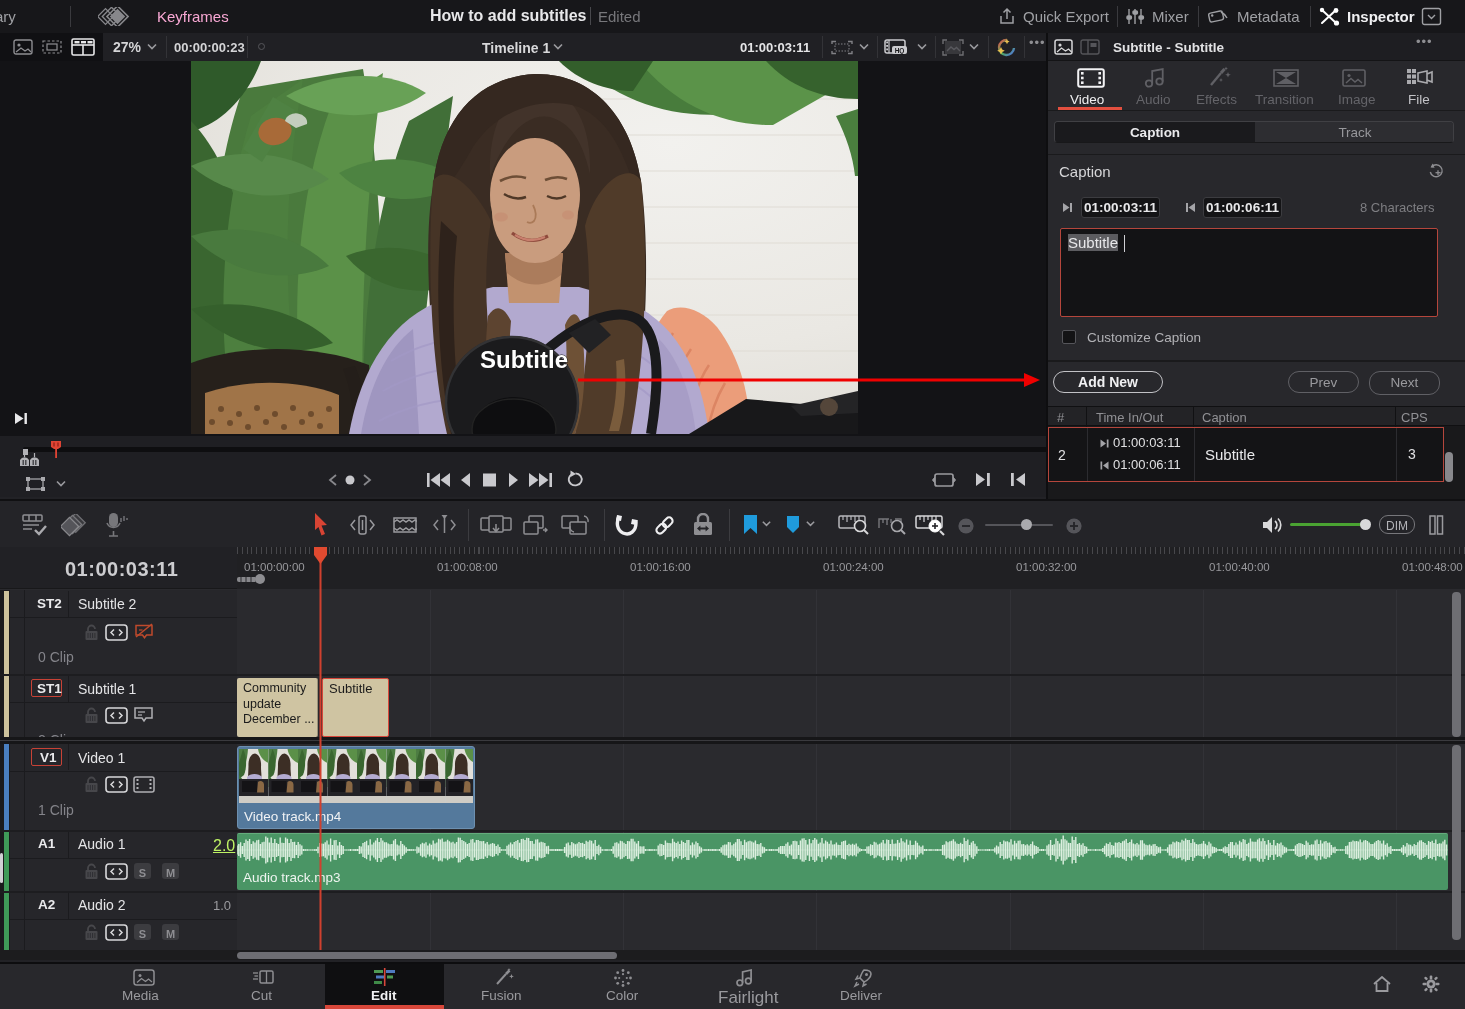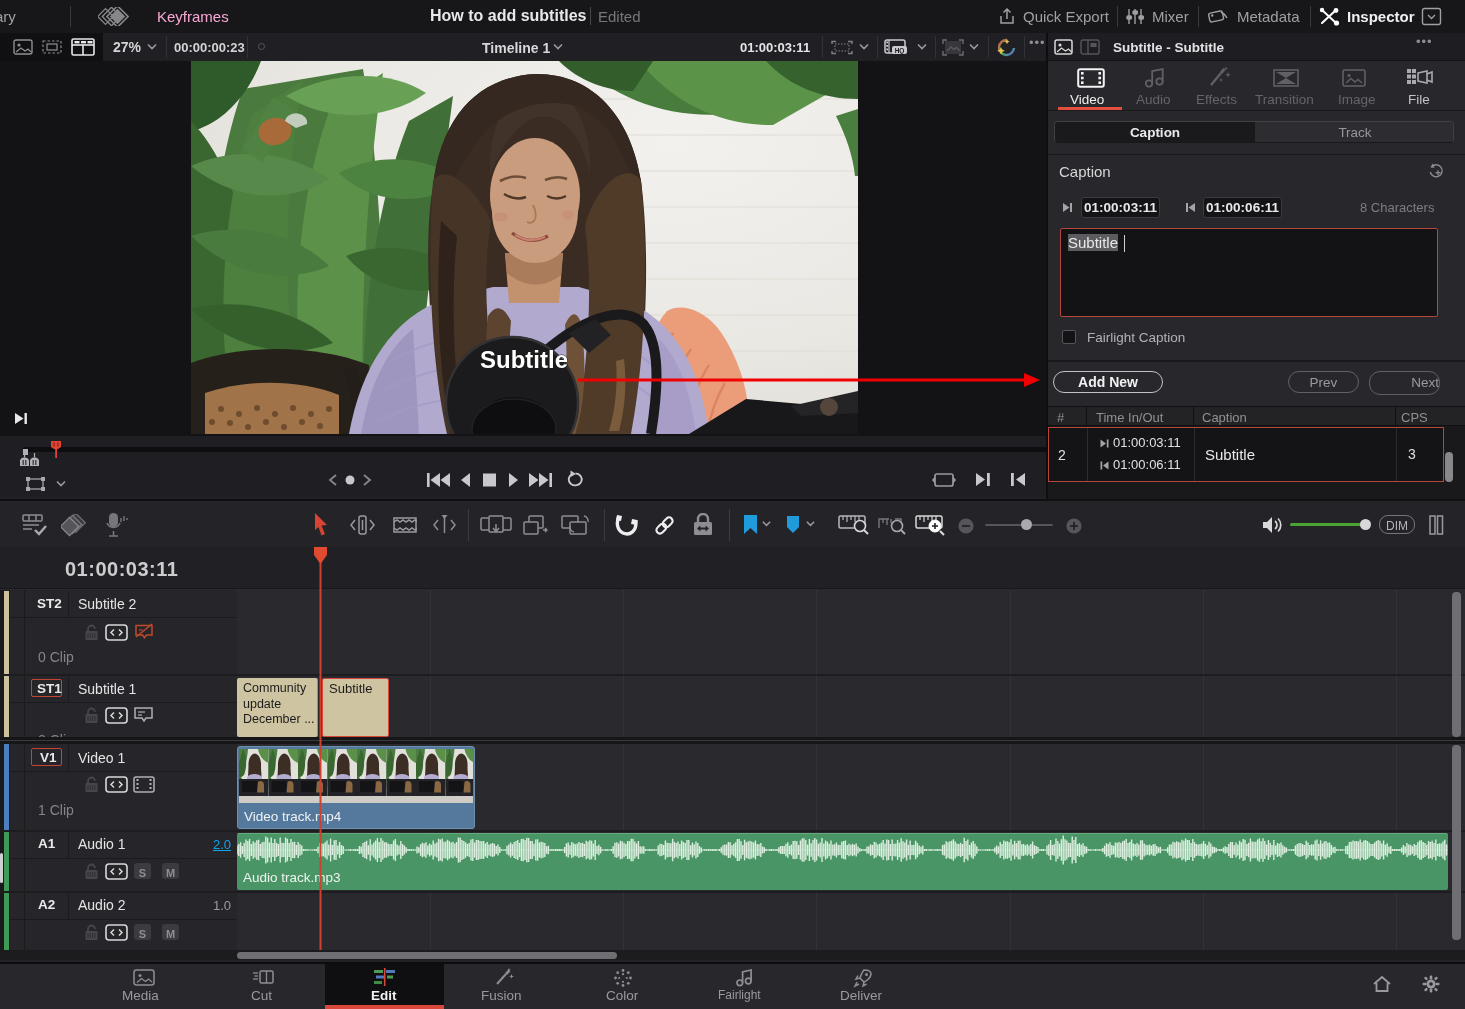--- a/index.html
+++ b/index.html
@@ -468,30 +468,30 @@
     </svg>
     <div class="abs" style="left:155px;top:164px;width:79px;height:21px;background:#141416;border:1px solid #3c3c40;border-radius:3px;text-align:center;">
       <span style="font-size:13.5px;font-weight:bold;color:#e8e8ea;line-height:20px;">01:00:06:11</span>
     </div>
     <span class="abs" style="left:312px;top:167px;font-size:13px;color:#7e7e82;">8 Characters</span>
     <div class="abs" style="left:12px;top:195px;width:378px;height:89px;background:#131315;border:1px solid #b5463c;border-radius:2px;">
       <span style="position:absolute;left:7px;top:5px;font-size:15px;color:#e8e8ea;background:#5c5c60;">Subtitle</span>
       <div style="position:absolute;left:63px;top:6px;width:1px;height:17px;background:#d0d0d4;"></div>
     </div>
     <div class="abs" style="left:14px;top:297px;width:14px;height:14px;background:#131315;border:1px solid #55555a;border-radius:2px;"></div>
-    <span class="abs" style="left:39px;top:297px;font-size:13.5px;color:#b2b2b6;">Fairlight Caption</span>
+    <span class="abs" style="left:39px;top:297px;font-size:13.5px;color:#b2b2b6;">Customize Caption</span>
     <div class="abs" style="left:0;top:327px;width:417px;height:2px;background:#1a1a1c;"></div>
 
     <div class="abs" style="left:5px;top:338px;width:110px;height:22px;border:1px solid #c2c2c6;border-radius:11px;text-align:center;">
       <span style="font-size:14px;font-weight:bold;color:#f0f0f2;line-height:21px;text-align:right;">Add New</span>
     </div>
     <div class="abs" style="left:240px;top:338px;width:71px;height:22px;border:1px solid #606065;border-radius:11px;text-align:center;">
       <span style="font-size:13.5px;color:#9a9a9e;line-height:21px;">Prev</span>
     </div>
-    <div class="abs" style="left:321px;top:338px;width:71px;height:24px;border:1px solid #606065;border-radius:11px;text-align:right;">
+    <div class="abs" style="left:321px;top:338px;width:71px;height:24px;border:1px solid #606065;border-radius:11px;text-align:center;">
       <span style="font-size:13.5px;color:#9a9a9e;line-height:21px;">Next</span>
     </div>
 
     <div class="abs" style="left:0;top:373px;width:417px;height:93px;background:#19191b;">
       <div class="abs" style="left:0;top:0;width:417px;height:20px;background:#232326;border-top:1px solid #101012;border-bottom:1px solid #101012;">
         <span class="abs" style="left:9px;top:3px;font-size:13px;color:#909094;">#</span>
         <span class="abs" style="left:48px;top:3px;font-size:13px;color:#909094;">Time In/Out</span>
         <span class="abs" style="left:154px;top:3px;font-size:13px;color:#909094;">Caption</span>
         <span class="abs" style="left:353px;top:3px;font-size:13px;color:#909094;">CPS</span>
         <div class="abs" style="left:38px;top:0;width:1px;height:20px;background:#111113;"></div>
@@ -683,20 +683,32 @@
     <svg class="abs" style="left:1428px;top:14px;" width="16" height="20" viewBox="0 0 16 20">
       <rect x="2" y="1" width="5" height="18" fill="none" stroke="#9a9a9e" stroke-width="1.5"></rect>
       <rect x="9.5" y="1" width="5" height="18" fill="none" stroke="#9a9a9e" stroke-width="1.5"></rect>
     </svg>
   </div>
 
   <div class="abs" id="timeline" style="left:0;top:547px;width:1465px;height:413px;background:#2a2a2e;">
 
     <div class="abs" style="left:0;top:0;width:1465px;height:42px;background:#212125;border-bottom:1px solid #18181a;">
       <span class="abs" style="left:65px;top:11px;font-size:20px;font-weight:bold;color:#cdcdd0;letter-spacing:0.5px;">01:00:03:11</span>
+      <div class="abs" style="left:237px;top:0;width:1228px;height:42px;background:#202023;">
+        <div class="abs" style="left:0;top:0;width:1228px;height:7px;background:repeating-linear-gradient(90deg,#47474b 0,#47474b 1px,transparent 1px,transparent 4.83px);"></div>
+        <span class="abs" style="left:7px;top:14px;font-size:11.5px;color:#98989c;">01:00:00:00</span>
+        <span class="abs" style="left:200px;top:14px;font-size:11.5px;color:#98989c;">01:00:08:00</span>
+        <span class="abs" style="left:393px;top:14px;font-size:11.5px;color:#98989c;">01:00:16:00</span>
+        <span class="abs" style="left:586px;top:14px;font-size:11.5px;color:#98989c;">01:00:24:00</span>
+        <span class="abs" style="left:779px;top:14px;font-size:11.5px;color:#98989c;">01:00:32:00</span>
+        <span class="abs" style="left:972px;top:14px;font-size:11.5px;color:#98989c;">01:00:40:00</span>
+        <span class="abs" style="left:1165px;top:14px;font-size:11.5px;color:#98989c;">01:00:48:00</span>
+        <div class="abs" style="left:0;top:30px;width:20px;height:5px;background:repeating-linear-gradient(90deg,#88888c 0,#88888c 3px,#5a5a5e 3px,#5a5a5e 5px);border-radius:2px;"></div>
+        <div class="abs" style="left:18px;top:27px;width:10px;height:10px;border-radius:50%;background:#8e8e92;"></div>
+      </div>
     </div>
 
     <div class="abs" id="lanes" style="left:237px;top:43px;width:1228px;height:360px;overflow:hidden;">
       <div class="abs" style="left:193px;top:0;width:1px;height:360px;background:#323237;"></div>
       <div class="abs" style="left:386px;top:0;width:1px;height:360px;background:#323237;"></div>
       <div class="abs" style="left:579px;top:0;width:1px;height:360px;background:#323237;"></div>
       <div class="abs" style="left:773px;top:0;width:1px;height:360px;background:#323237;"></div>
       <div class="abs" style="left:966px;top:0;width:1px;height:360px;background:#323237;"></div>
       <div class="abs" style="left:1159px;top:0;width:1px;height:360px;background:#323237;"></div>
     </div>
@@ -732,21 +744,21 @@
     <div class="abs" style="left:10px;top:224px;width:227px;height:1px;background:#1b1b1e;"></div>
     <span class="abs" style="left:78px;top:203px;font-size:14px;color:#e4e4e6;">Video 1</span>
     <span class="abs" style="left:38px;top:255px;font-size:14px;color:#84848a;">1 Clip</span>
     <div class="abs" style="left:0px;top:283px;width:1465px;height:2px;background:#1d1d20;"></div>
 
     <div class="abs" style="left:4px;top:285px;width:5px;height:59px;background:#3f9a58;"></div>
     <span class="abs" style="left:38px;top:289px;font-size:13.5px;font-weight:bold;color:#eaeaec;">A1</span>
     <div class="abs" style="left:68px;top:285px;width:1px;height:26px;background:#1b1b1e;"></div>
     <div class="abs" style="left:10px;top:311px;width:227px;height:1px;background:#1b1b1e;"></div>
     <span class="abs" style="left:78px;top:289px;font-size:14px;color:#e4e4e6;">Audio 1</span>
-    <span class="abs" style="left:213px;top:290px;font-size:13px;color:#0ea5e9;text-decoration:underline;">2.0</span>
+    <span class="abs" style="left:213px;top:290px;font-size:16px;color:#bef264;text-decoration:underline;">2.0</span>
     <div class="abs" style="left:0px;top:344px;width:1465px;height:2px;background:#1d1d20;"></div>
 
     <div class="abs" style="left:4px;top:346px;width:5px;height:57px;background:#3f9a58;"></div>
     <span class="abs" style="left:38px;top:350px;font-size:13.5px;font-weight:bold;color:#eaeaec;">A2</span>
     <div class="abs" style="left:68px;top:346px;width:1px;height:26px;background:#1b1b1e;"></div>
     <div class="abs" style="left:10px;top:372px;width:227px;height:1px;background:#1b1b1e;"></div>
     <span class="abs" style="left:78px;top:350px;font-size:14px;color:#e4e4e6;">Audio 2</span>
     <span class="abs" style="left:213px;top:351px;font-size:13px;color:#9a9a9e;">1.0</span>
 
     <svg class="abs" style="left:84px;top:77px;" width="15" height="17" viewBox="0 0 15 17">
@@ -967,21 +979,21 @@
       </g>
     </svg>
     <span class="abs" style="left:606px;top:24px;font-size:13.5px;color:#9a9a9e;">Color</span>
     <svg class="abs" style="left:736px;top:4px;" width="17" height="19" viewBox="0 0 17 19">
       <g fill="none" stroke="#8e8e92" stroke-width="1.7">
         <circle cx="3.8" cy="14.8" r="2.8"></circle>
           <circle cx="12.3" cy="13" r="2.8"></circle>
       </g>
       <path d="M6.6 14.8 V4 L15.1 2 V13" stroke="#8e8e92" stroke-width="1.7" fill="none"></path>
     </svg>
-    <span class="abs" style="left:718px;top:24px;font-size:12px;color:#9a9a9e;">Fairlight</span>
+    <span class="abs" style="left:718px;top:24px;font-size:17px;color:#9a9a9e;">Fairlight</span>
     <svg class="abs" style="left:853px;top:4px;" width="20" height="20" viewBox="0 0 20 20">
       <path d="M11 2 C 14 2 18 3 18 6 C 18 9 14 13 11 14 L 7 10 C 8 7 9 4 11 2 Z" fill="none" stroke="#8e8e92" stroke-width="1.6"></path>
       <circle cx="13.5" cy="6.5" r="1.5" fill="#8e8e92"></circle>
       <path d="M7 10 L3 11 5 7.5 M11 14 L10 18 13.5 16 M4 14 L2 18 6 16" stroke="#8e8e92" stroke-width="1.5" fill="none"></path>
     </svg>
     <span class="abs" style="left:840px;top:24px;font-size:13.5px;color:#9a9a9e;">Deliver</span>
     <svg class="abs" style="left:1373px;top:12px;" width="18" height="16" viewBox="0 0 18 16">
       <path d="M1 8 L9 1 L17 8" fill="none" stroke="#9a9a9e" stroke-width="1.8"></path>
       <path d="M3.5 7 V15 H14.5 V7" fill="none" stroke="#9a9a9e" stroke-width="1.8"></path>
     </svg>

